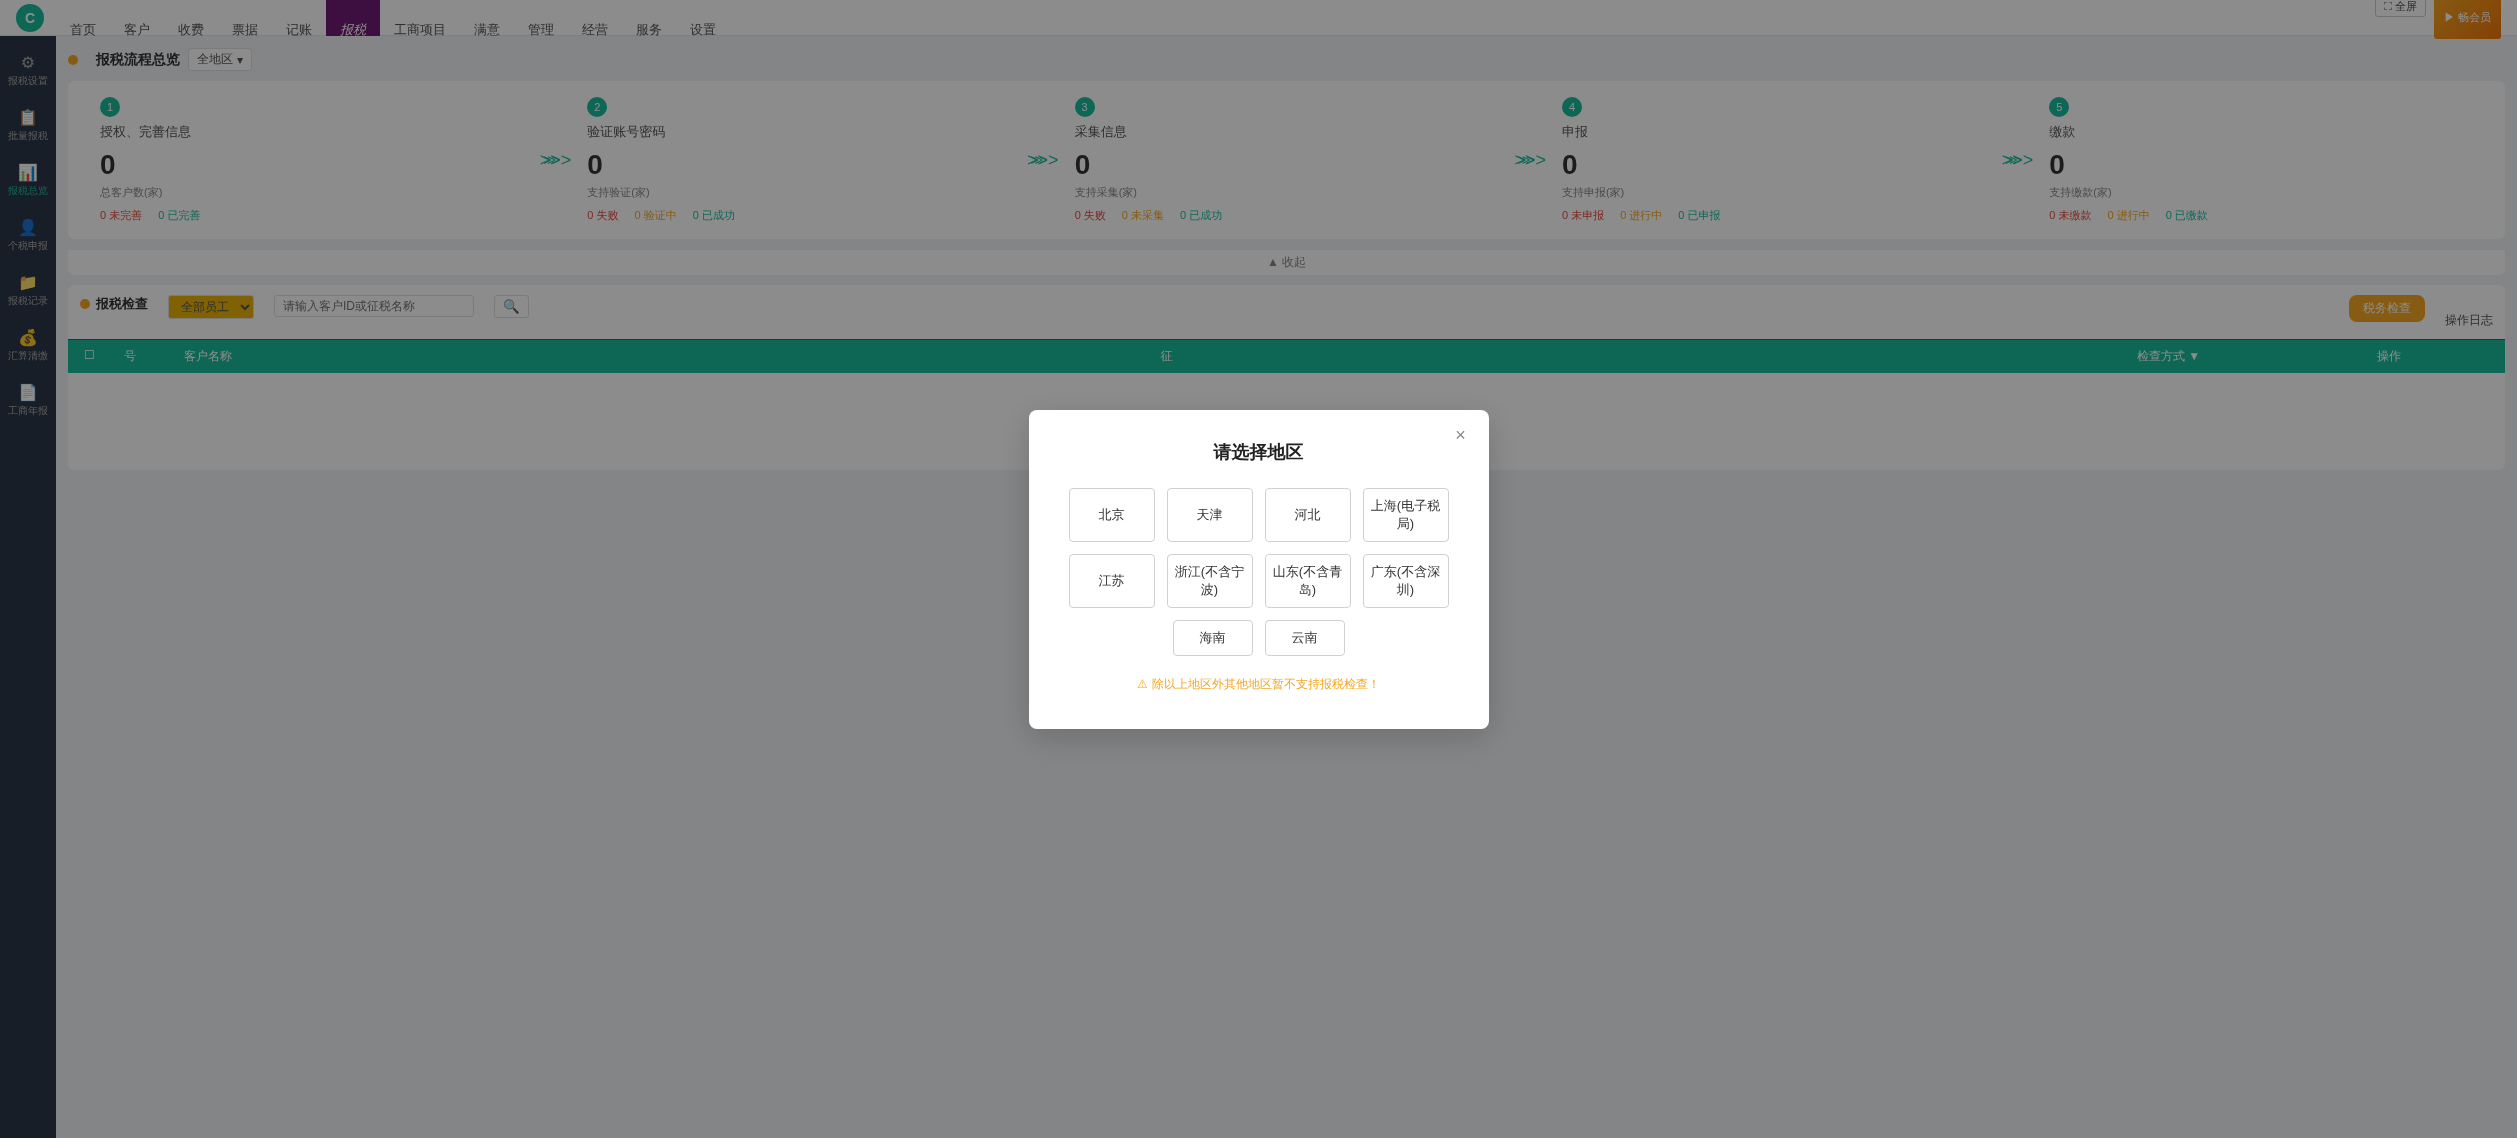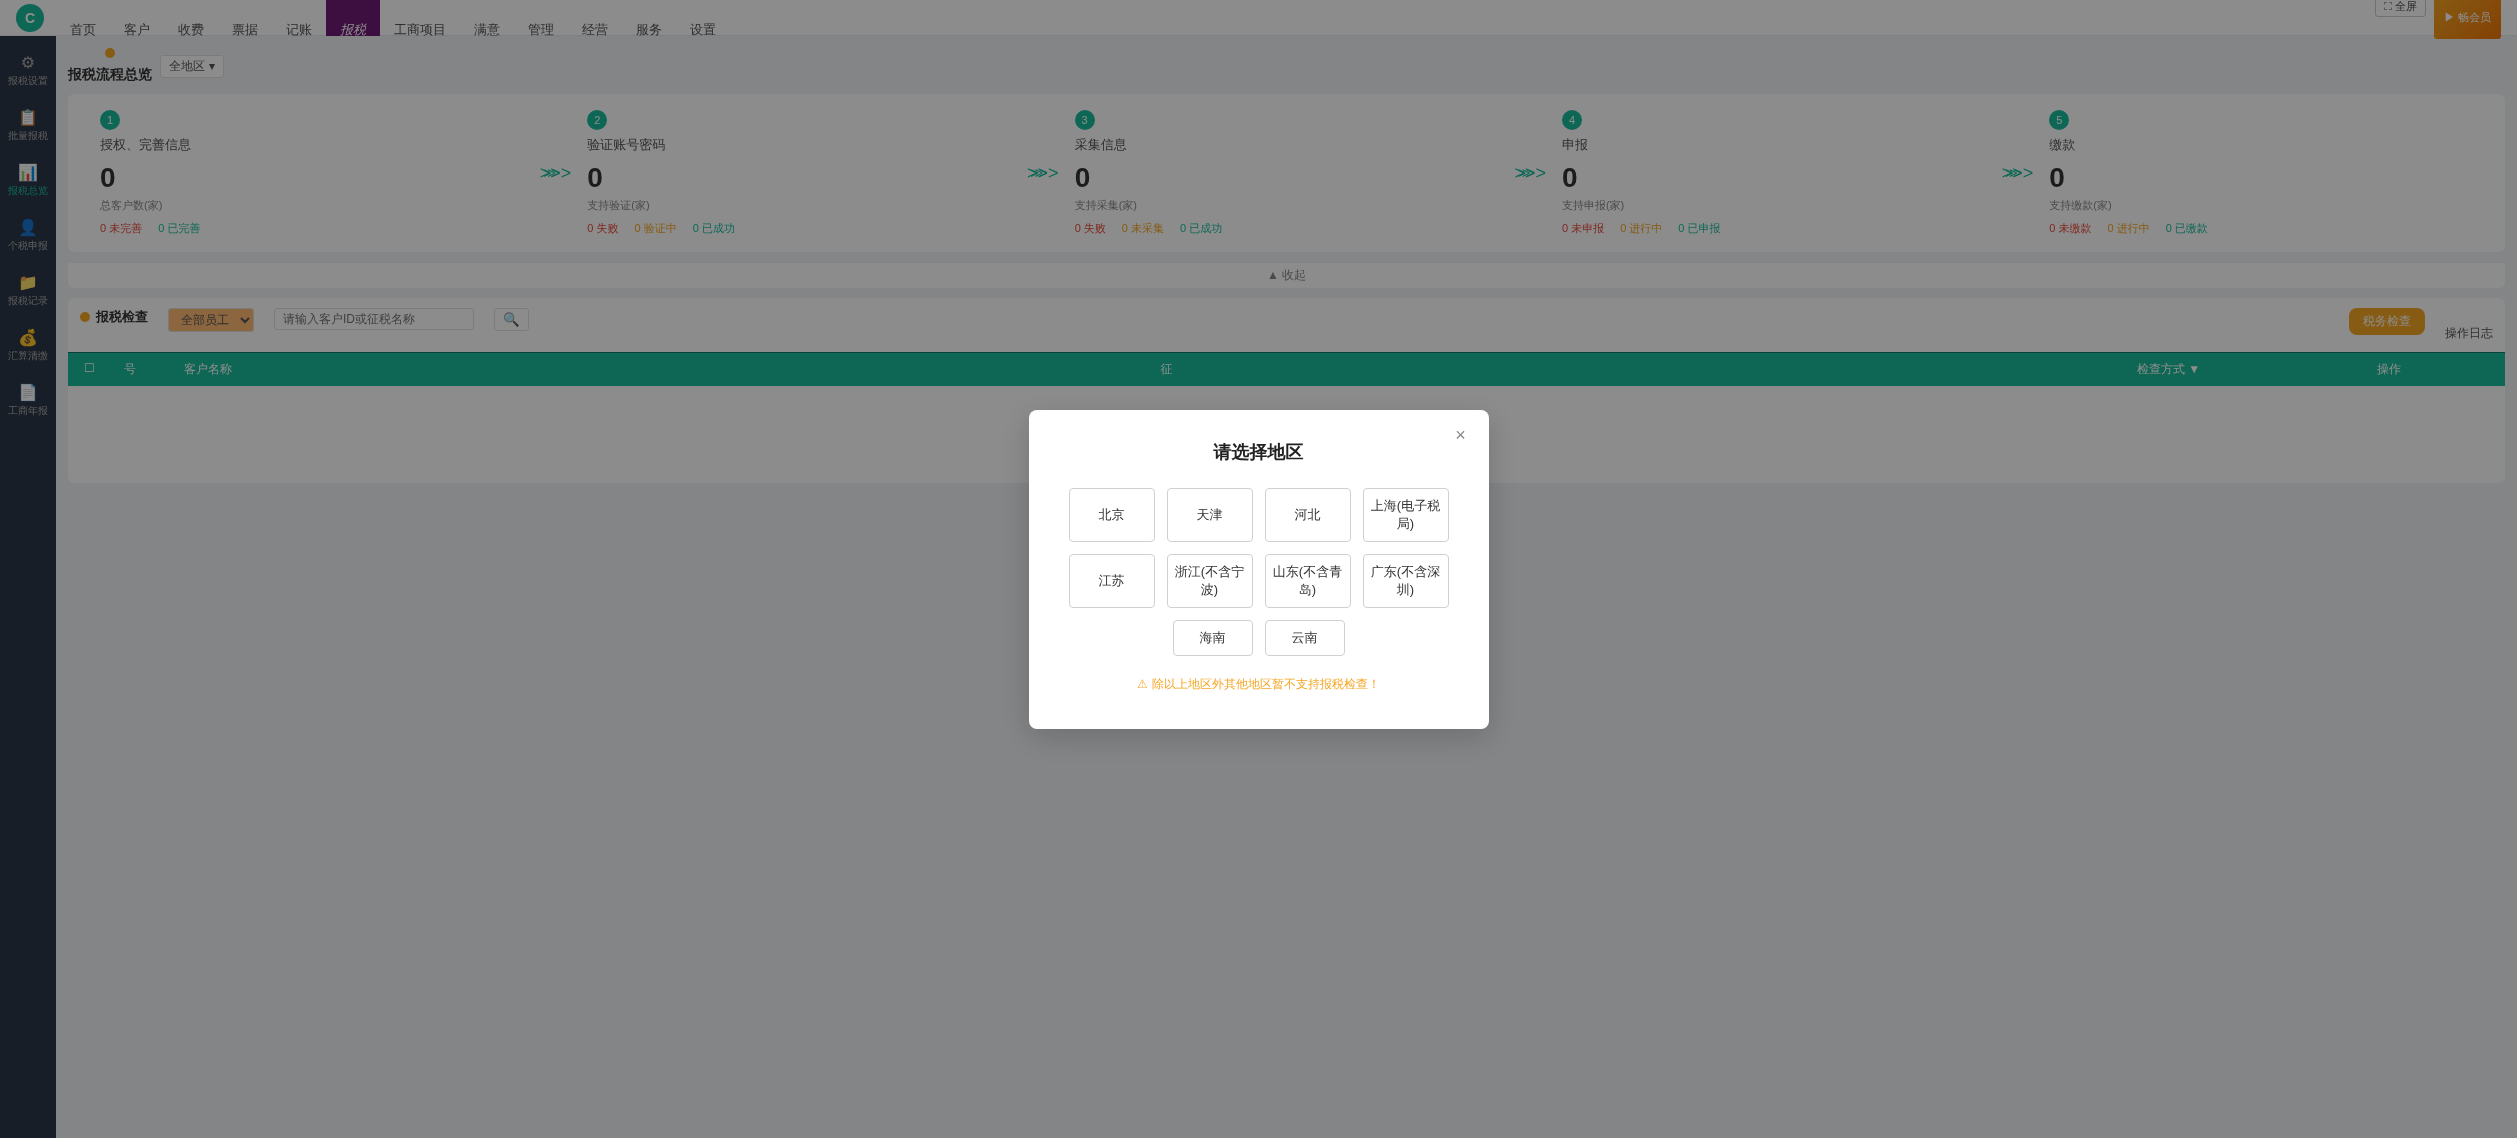--- a/index.html
+++ b/index.html
@@ -109,22 +109,21 @@
       align-items: center;
       gap: 8px;
       margin-bottom: 10px;
     }
     .section-title {
       font-size: 14px;
       font-weight: bold;
       color: #333;
       display: flex;
       align-items: center;
-      gap: 8px;
-      flex-direction: column;
+      gap: 18px;
     }
     .section-title-dot {
       width: 10px;
       height: 10px;
       background: #f5a623;
       border-radius: 50%;
     }
     .region-selector {
       display: flex;
       align-items: center;
@@ -248,21 +247,21 @@
       display: flex;
       align-items: center;
       gap: 6px;
     }
     .filter-select {
       border: 1px solid #e0e0e0;
       border-radius: 3px;
       padding: 3px 8px;
       font-size: 12px;
       color: #555;
-      background: #fdba74;
+      background: #eab308;
       cursor: pointer;
     }
     .search-input {
       border: 1px solid #e0e0e0;
       border-radius: 3px;
       padding: 3px 8px;
       font-size: 12px;
       color: #555;
       width: 200px;
     }

